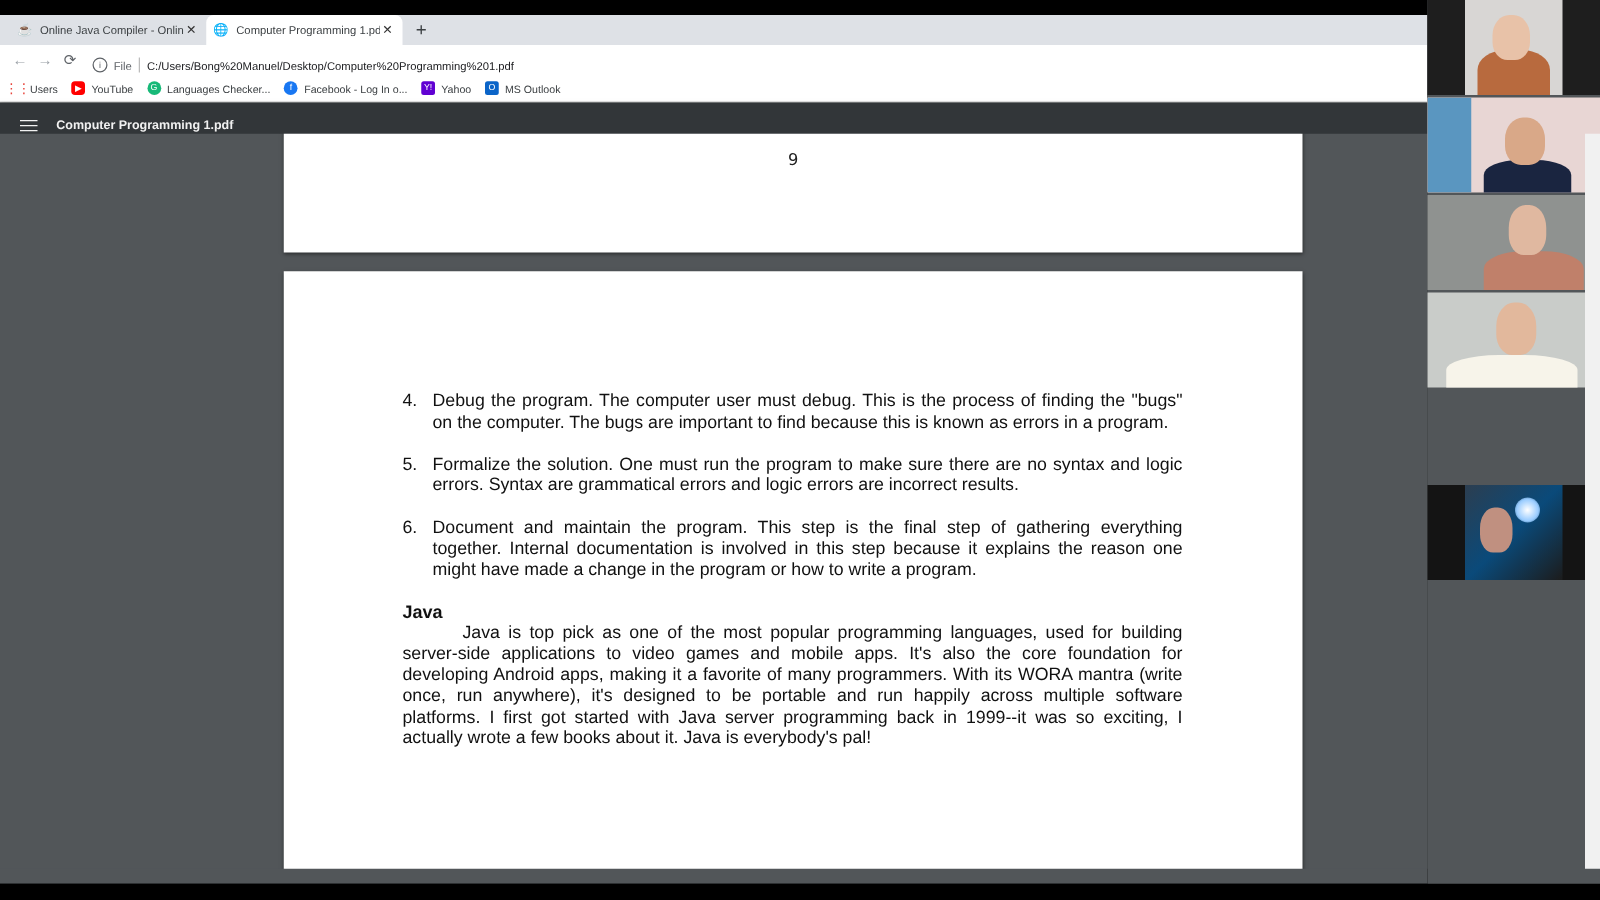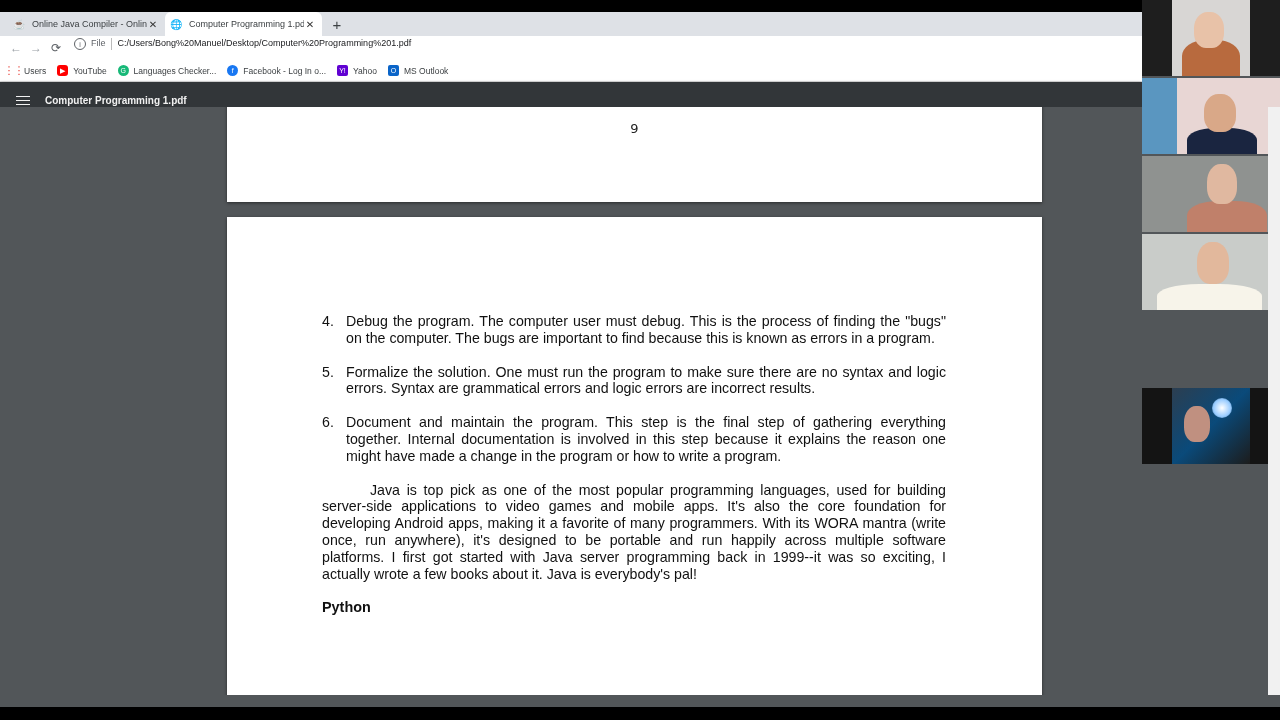--- a/index.html
+++ b/index.html
@@ -12,21 +12,21 @@
   .tab { height: 24px; width: 157px; display: flex; align-items: center; padding: 0 6px; font-size: 9px; color: #3c4043; position: relative; }
   .tab.active { background: #fff; border-radius: 6px 6px 0 0; }
   .tab .favicon { width: 12px; height: 12px; margin-right: 6px; display: inline-flex; align-items: center; justify-content: center; font-size: 10px; }
   .tab .title { flex: 1; white-space: nowrap; overflow: hidden; }
   .tab .close { width: 12px; text-align: center; font-size: 10px; color: #333; cursor: pointer; }
   .newtab { width: 22px; height: 24px; display: flex; align-items: center; justify-content: center; font-size: 15px; color: #3c4043; margin-left: 4px; }
 
   .toolbar { height: 24px; background: #fff; display: flex; align-items: center; padding: 0 6px; }
   .navbtn { width: 20px; text-align: center; font-size: 12px; color: #9aa0a6; }
   .navbtn.reload { color: #5f6368; }
-  .omnibox { flex: 1; height: 20px; margin-left: 8px; display: flex; align-items: flex-start; font-size: 9px; color: #202124; }
+  .omnibox { flex: 1; height: 20px; margin-left: 8px; display: flex; align-items: flex-end; font-size: 9px; color: #202124; }
   .omnibox .info { width: 12px; height: 12px; border: 1px solid #5f6368; border-radius: 50%; font-size: 7px; display: inline-flex; align-items: center; justify-content: center; color: #5f6368; margin-right: 5px; }
   .omnibox .scheme { color: #5f6368; margin-right: 5px; }
   .omnibox .sep { width: 1px; height: 12px; background: #bbb; margin-right: 6px; }
 
   .bookmarks { height: 22px; background: #fff; display: flex; align-items: center; padding-left: 8px; font-size: 8.5px; color: #3c4043; border-bottom: 1px solid #e0e0e0; }
   .bm { display: flex; align-items: center; margin-right: 11px; white-space: nowrap; }
   .bm .ic { width: 11px; height: 11px; margin-right: 5px; display: inline-flex; align-items: center; justify-content: center; font-size: 7px; color: #fff; border-radius: 2px; }
   .ic.apps { background: none; color: #e8453c; font-size: 11px; letter-spacing: -1px; }
   .ic.yt { background: #f00; border-radius: 3px; }
   .ic.pc { background: #17b978; border-radius: 50%; }
@@ -171,22 +171,22 @@
         <span class="txt">Debug the program. The computer user must debug. This is the process of finding the "bugs" on the computer. The bugs are important to find because this is known as errors in a program.</span>
       </div>
       <div class="item">
         <span class="num">5.</span>
         <span class="txt">Formalize the solution. One must run the program to make sure there are no syntax and logic errors. Syntax are grammatical errors and logic errors are incorrect results.</span>
       </div>
       <div class="item">
         <span class="num">6.</span>
         <span class="txt">Document and maintain the program. This step is the final step of gathering everything together. Internal documentation is involved in this step because it explains the reason one might have made a change in the program or how to write a program.</span>
       </div>
+      <div class="subhead">Java</div>
       <div class="para">Java is top pick as one of the most popular programming languages, used for building server-side applications to video games and mobile apps. It's also the core foundation for developing Android apps, making it a favorite of many programmers. With its WORA mantra (write once, run anywhere), it's designed to be portable and run happily across multiple software platforms. I first got started with Java server programming back in 1999--it was so exciting, I actually wrote a few books about it. Java is everybody's pal!</div>
-      <div class="subhead py">Python</div>
     </div>
   </div>
 </div>
 
 <div class="videos">
   <div class="vid v1">
     <div class="bg"></div>
     <div class="body" style="left:40px;top:40px;width:58px;height:40px;background:#b86a3e;"></div>
     <div class="face" style="left:52px;top:12px;width:30px;height:36px;background:#e8c2a8;"></div>
   </div>

